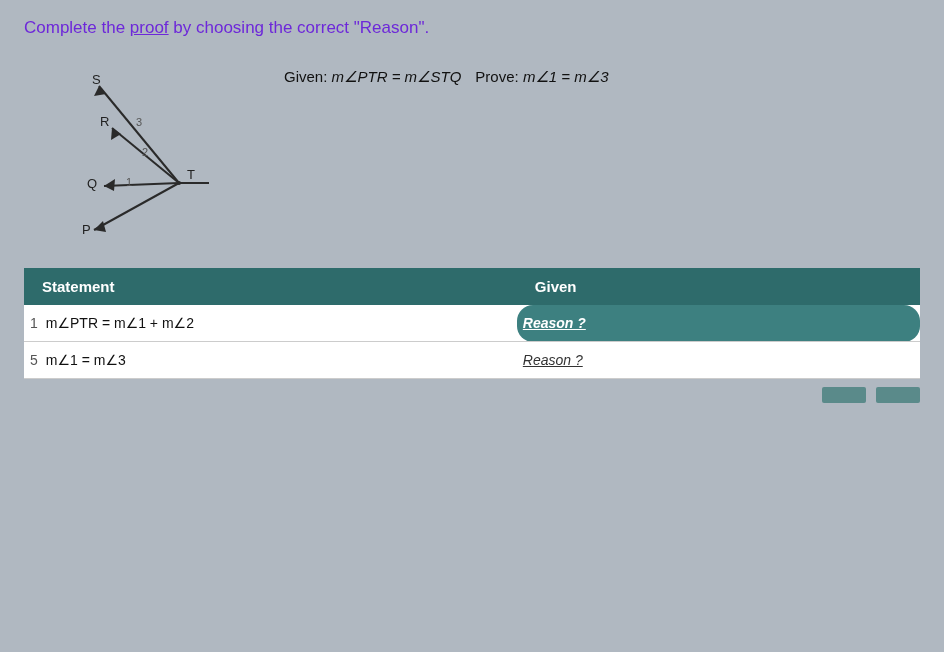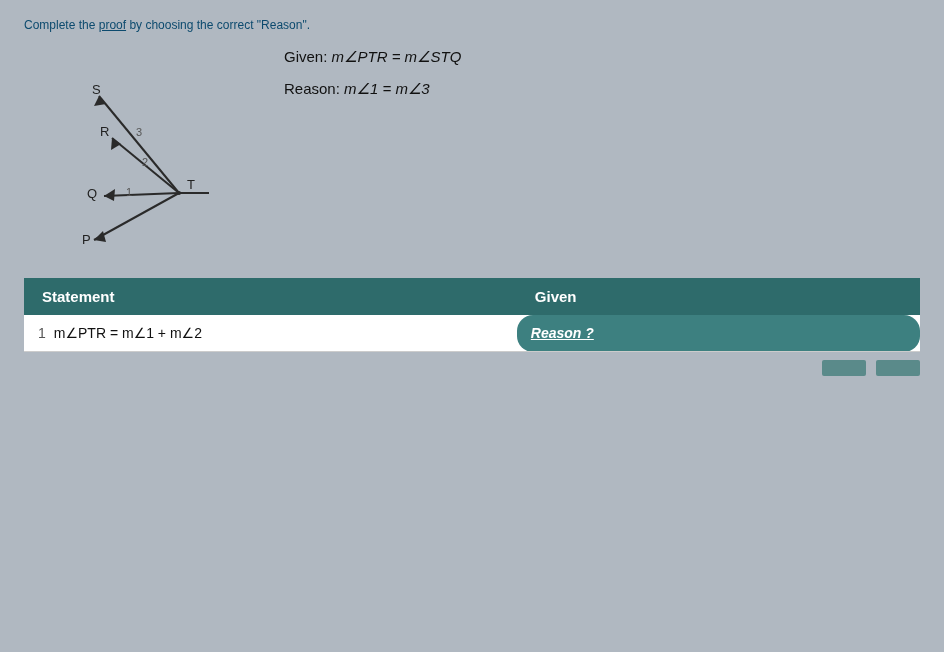--- a/index.html
+++ b/index.html
@@ -8,23 +8,22 @@
       background: #b0b8c1;
       width: 944px;
       height: 652px;
       overflow: hidden;
       display: flex;
       flex-direction: column;
       padding: 18px 24px 18px 24px;
     }
 
     .instruction {
-      font-size: 12px;
-      color: #0c4a6e;
-      margin-bottom: 16px;
+      font-size: 17px;
+      color: #6d28d9;
     }
 
     .instruction u {
       cursor: pointer;
     }
 
     .content-area {
       display: flex;
       flex-direction: row;
       gap: 40px;
@@ -34,22 +33,23 @@
 
     .diagram-area {
       position: relative;
       width: 220px;
       height: 210px;
       flex-shrink: 0;
     }
 
     .given-prove {
       display: flex;
-      flex-direction: column;
+      flex-direction: row;
       gap: 14px;
+      margin-top: 30px;
       font-size: 15px;
       color: #111;
     }
 
     .given-prove .math {
       font-style: italic;
     }
 
     
     .proof-table {
@@ -79,21 +79,21 @@
     .proof-table tbody tr:nth-child(1) .reason-cell {
       background: #3d8080;
       color: #fff;
       font-style: italic;
       font-weight: bold;
       text-decoration: underline;
       cursor: pointer;
     }
 
     .proof-table tbody td {
-      padding: 10px 14px;
+      padding: 10px 6px;
       vertical-align: middle;
     }
 
     .proof-table tbody td.statement-cell {
       color: #111;
       width: 55%;
     }
 
     .proof-table tbody td.reason-cell {
       color: #333;
@@ -178,37 +178,41 @@
       <text x="102" y="148" font-size="11" fill="#555" font-family="Arial">1</text>
     </svg>
   </div>
 
   <div class="given-prove">
     <div>
       <span>Given:</span>
       <span class="math">m∠PTR = m∠STQ</span>
     </div>
     <div>
-      <span>Reason:</span>
+      <span>Prove:</span>
       <span class="math">m∠1 = m∠3</span>
     </div>
   </div>
 </div>
 
 <table class="proof-table">
   <thead>
     <tr>
       <th>Statement</th>
       <th>Given</th>
     </tr>
   </thead>
   <tbody id="proof-tbody">
   <tr>
         <td class="statement-cell"><span class="row-num">1</span>m∠PTR = m∠1 + m∠2</td>
         <td class="reason-cell" style="background: rgb(61, 128, 128); color: rgb(255, 255, 255); font-weight: bold;">Reason ?</td>
       </tr>
+      <tr>
+        <td class="statement-cell"><span class="row-num">5</span>m∠1 = m∠3</td>
+        <td class="reason-cell" style="color: rgb(51, 51, 51);">Reason ?</td>
+      </tr>
     </tbody>
 </table>
 
 <div class="bottom-buttons">
   <button class="btn"></button>
   <button class="btn"></button>
 </div>
 
 </body></html>

